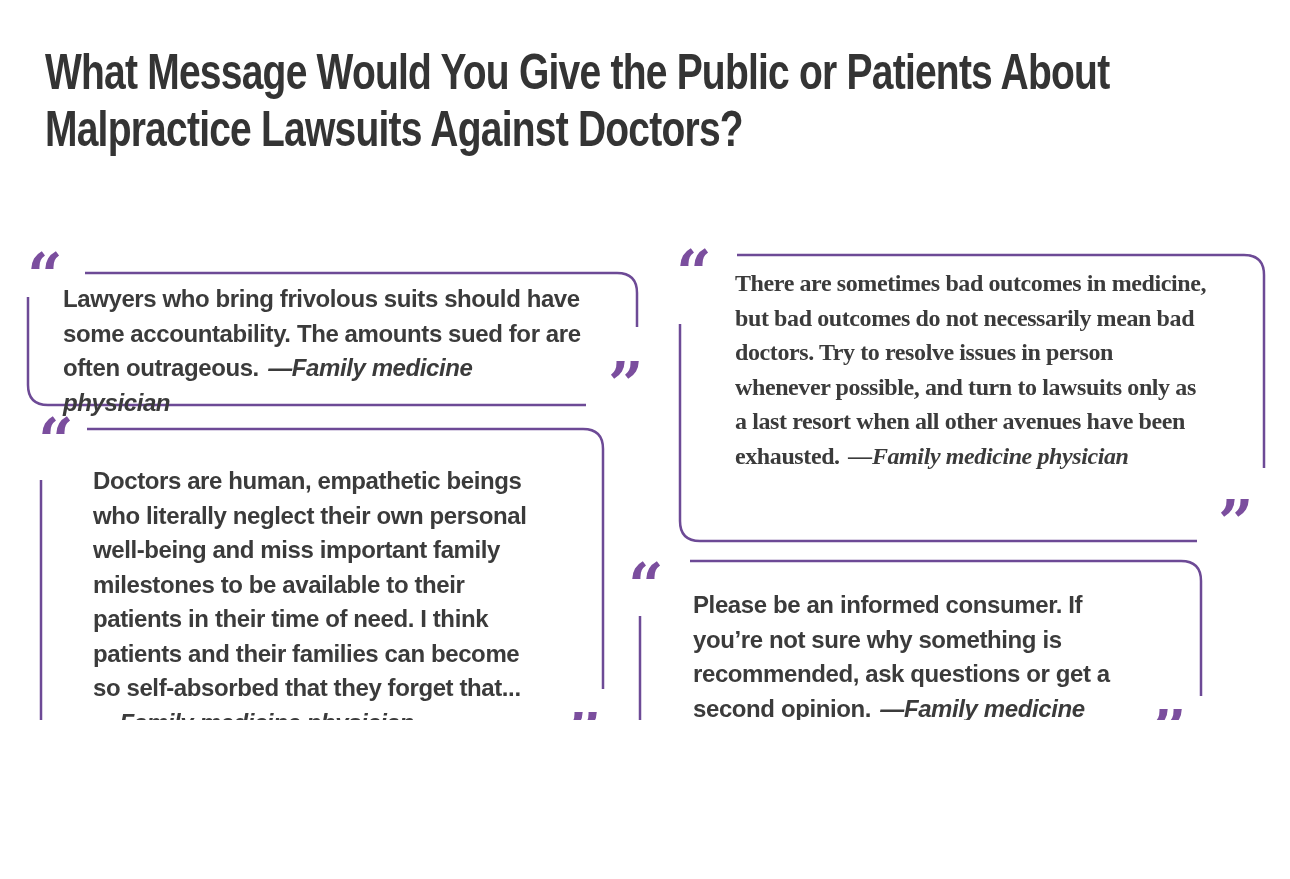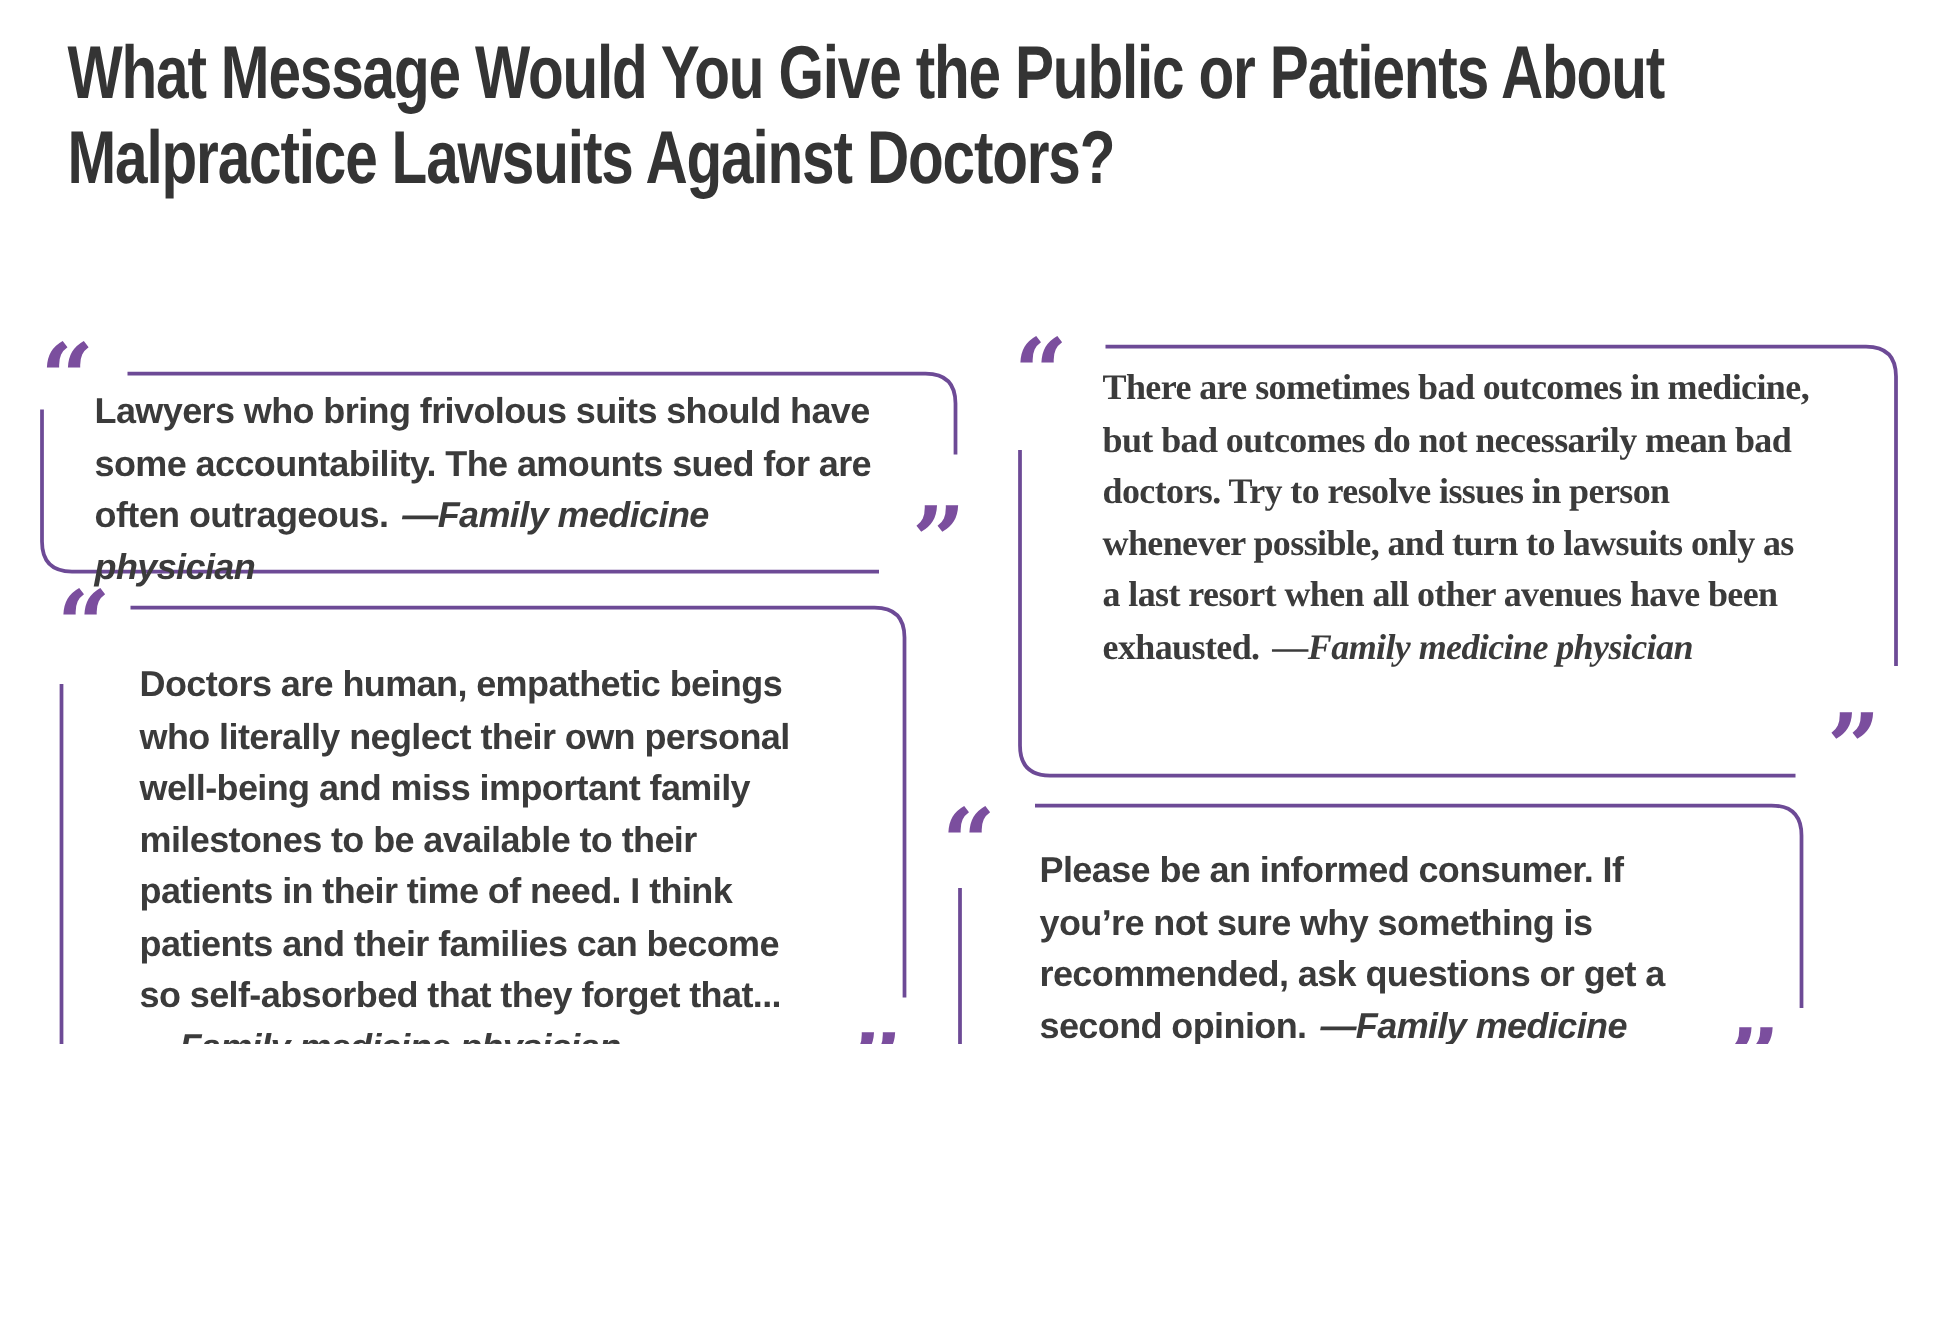--- a/index.html
+++ b/index.html
@@ -7,20 +7,21 @@
     --title:#343434;
     --text:#3b3b3b;
     --accent:#7b4e9e;
     --border:#6d4a96;
   }
   html,body{margin:0;padding:0;background:#fff;}
   .page{
     position:relative;width:1290px;height:696px;overflow:hidden;
     background:var(--background);
     font-family:"Liberation Sans",sans-serif;
+    margin-top:24px;
   }
   .title{position:absolute;left:45px;top:20px;color:var(--title);font-weight:700;}
   .title .line{
     white-space:nowrap;font-size:50px;line-height:57px;letter-spacing:-1px;
     transform:scaleX(0.78);transform-origin:0 0;
   }
   .border-svg{position:absolute;left:0;top:0;width:1290px;height:879px;pointer-events:none;}
   .border-svg path{fill:none;stroke:var(--border);stroke-width:2.5;}
   .card{position:absolute;}
   .qmark{

